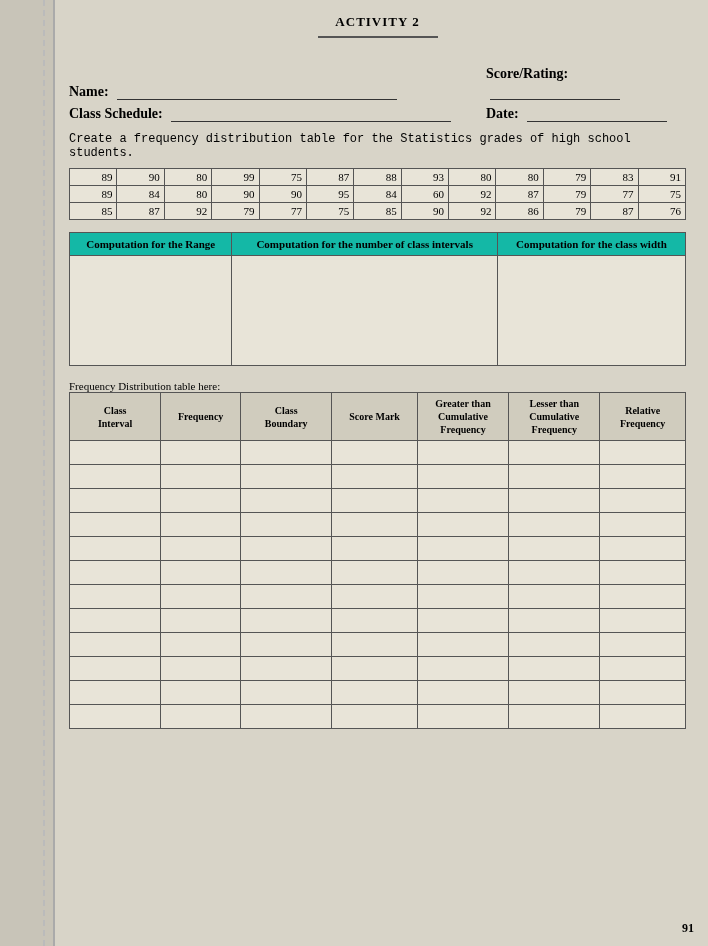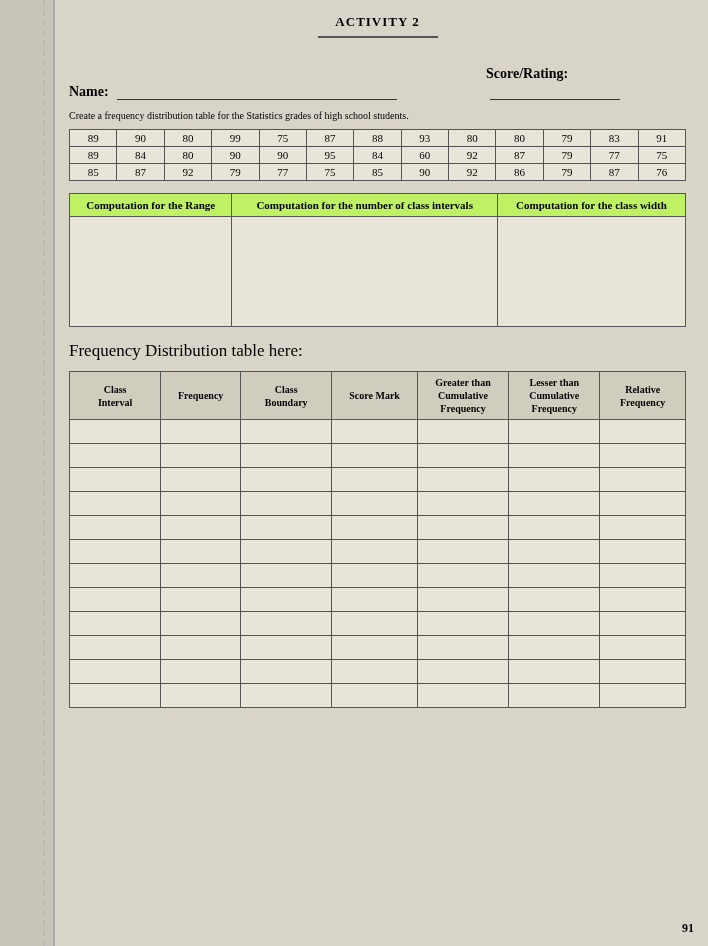--- a/index.html
+++ b/index.html
@@ -89,71 +89,72 @@
 
     .field-line-date {
       display: inline-block;
       border-bottom: 1px solid #333;
       width: 140px;
       margin-left: 4px;
       vertical-align: bottom;
     }
 
     .instructions {
-      font-size: 10px;
+      font-size: 12px;
       margin: 10px 0 8px 0;
+      font-family: Liberation Mono, monospace;
     }
 
     
     .data-table {
       border-collapse: collapse;
       width: 100%;
       margin-bottom: 12px;
     }
 
     .data-table td {
       border: 1px solid #555;
-      text-align: center;
+      text-align: right;
       font-size: 11px;
-      padding: 2px 12px;
+      padding: 2px 4px;
       background: #e8e4d8;
       width: 42px;
     }
 
     
     .computation-section {
       margin-bottom: 14px;
     }
 
     .comp-table {
       border-collapse: collapse;
       width: 100%;
     }
 
     .comp-table th {
       border: 1px solid #555;
       text-align: center;
       font-size: 11px;
       font-weight: bold;
       padding: 5px 4px;
-      background: #bef264;
+      background: #14b8a6;
       margin-top: 12px;
     }
 
     .comp-table td {
       border: 1px solid #555;
       height: 110px;
       vertical-align: top;
       background: #e8e4d8;
     }
 
     
     .freq-label {
-      font-size: 17px;
-      margin-bottom: 10px;
+      font-size: 11px;
+      margin-bottom: 0;
     }
 
     .freq-table {
       border-collapse: collapse;
       width: 100%;
     }
 
     .freq-table th {
       border: 1px solid #555;
       text-align: center;
@@ -192,20 +193,30 @@
       <div class="field-left">
         <span class="field-label">Name:</span>
         <span class="field-line"></span>
       </div>
       <div class="field-right">
         <span class="field-label">Score/Rating:</span>
         <span class="field-line-short"></span>
       </div>
     </div>
 
+    <div class="fields-row">
+      <div class="field-left">
+        <span class="field-label">Class Schedule:</span>
+        <span class="field-line"></span>
+      </div>
+      <div class="field-right">
+        <span class="field-label">Date:</span>
+        <span class="field-line-date"></span>
+      </div>
+    </div>
 
     <div class="instructions">Create a frequency distribution table for the Statistics grades of high school students.</div>
 
     <table class="data-table">
       <tbody id="data-tbody">
           <tr>
             <td>89</td>
             <td>90</td>
             <td>80</td>
             <td>99</td>

